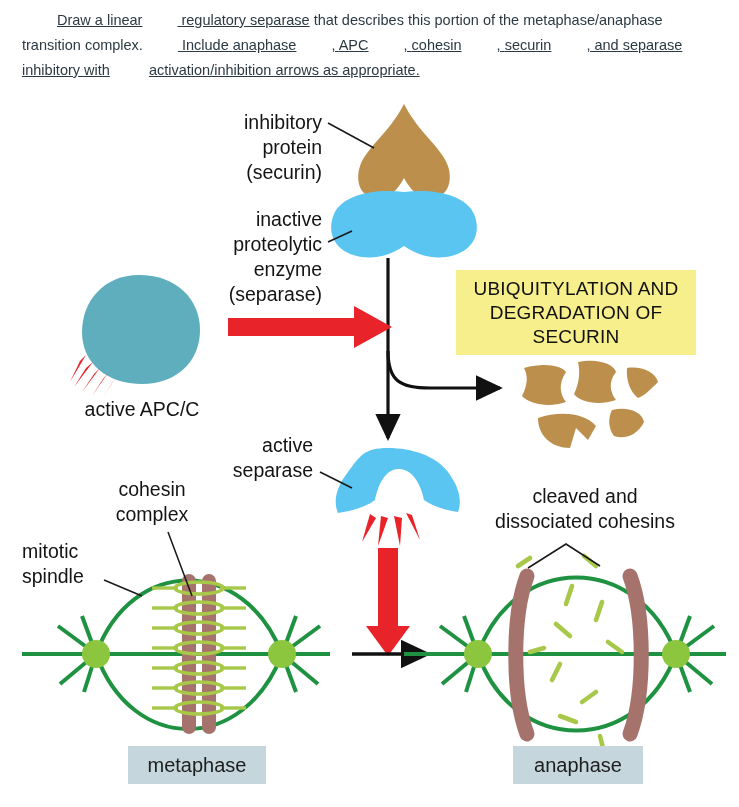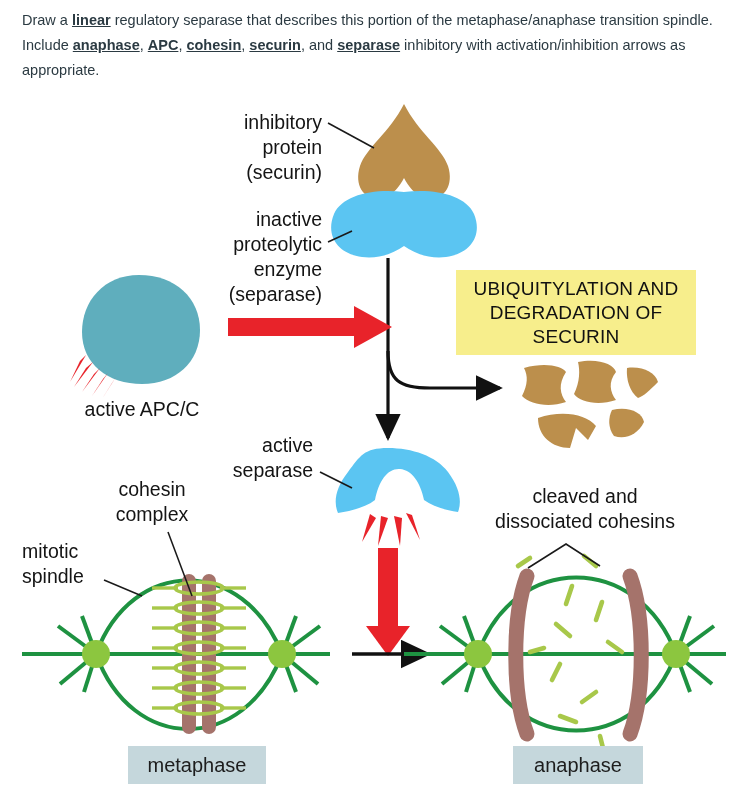--- a/index.html
+++ b/index.html
@@ -6,22 +6,22 @@
   html,body{margin:0;padding:0;background:#ffffff;}
   body{
     width:739px;height:807px;position:relative;overflow:hidden;
     font-family:"Liberation Sans","DejaVu Sans",sans-serif;
     color:#1b1b1b;
   }
   #question{
     position:absolute;left:22px;top:8px;width:700px;
     font-size:14.5px;line-height:1.72;color:#2b3a42;
   }
-  #question .u{}
-  #question .b{font-weight:bold;text-decoration:underline;}
+  #question .u{text-decoration:underline;margin-left:35px;}
+  #question .b{font-weight:normal;text-decoration:underline;}
   #question .plain{text-decoration:none;text-align:center;}
   svg#figure{position:absolute;left:0;top:96px;width:739px;height:711px;display:block;}
   .lbl{
     font-family:"Liberation Sans","DejaVu Sans",sans-serif;
     font-size:19.5px;fill:#141414;
   }
   .ybox-text{
     font-family:"Liberation Sans","DejaVu Sans",sans-serif;
     font-size:19px;fill:#111111;letter-spacing:.2px;
   }
@@ -29,21 +29,21 @@
     font-family:"Liberation Sans","DejaVu Sans",sans-serif;
     font-size:20px;fill:#1d1d1d;
   }
   .leader{stroke:#1a1a1a;stroke-width:1.6;fill:none;}
 </style>
 </head>
 <body>
 
 <div id="question">
   <span class="u">Draw a </span><span class="b">linear</span><span class="u"> regulatory separase</span><span class="plain"> that describes this portion of the metaphase/anaphase transition</span>
-  <span class="plain">spindle.</span><span class="u"> Include </span><span class="b">anaphase</span><span class="u">, </span><span class="b">APC</span><span class="u">, </span><span class="b">cohesin</span><span class="u">, </span><span class="b">securin</span><span class="u">, and </span><span class="b">separase</span><span class="u"> inhibitory with</span>
+  <span class="plain">complex.</span><span class="u"> Include </span><span class="b">anaphase</span><span class="u">, </span><span class="b">APC</span><span class="u">, </span><span class="b">cohesin</span><span class="u">, </span><span class="b">securin</span><span class="u">, and </span><span class="b">separase</span><span class="u"> inhibitory with</span>
   <span class="u">activation/inhibition arrows as appropriate.</span>
 </div>
 
 <svg id="figure" viewBox="0 0 739 711">
 
   <defs>
     <marker id="blackArrow" markerWidth="9" markerHeight="9" refX="7.6" refY="4" orient="auto">
       <path d="M0,0 L8.5,4 L0,8 Z" fill="#111111"></path>
     </marker>
   </defs>

